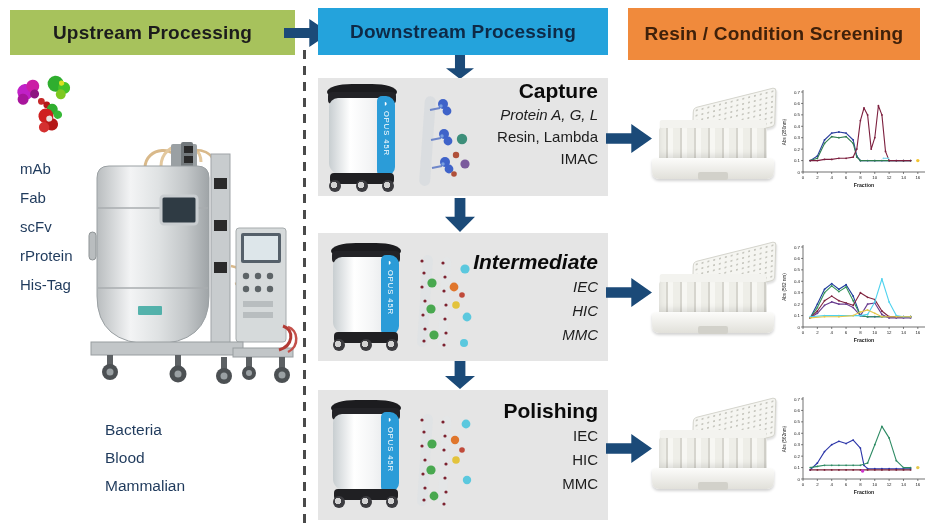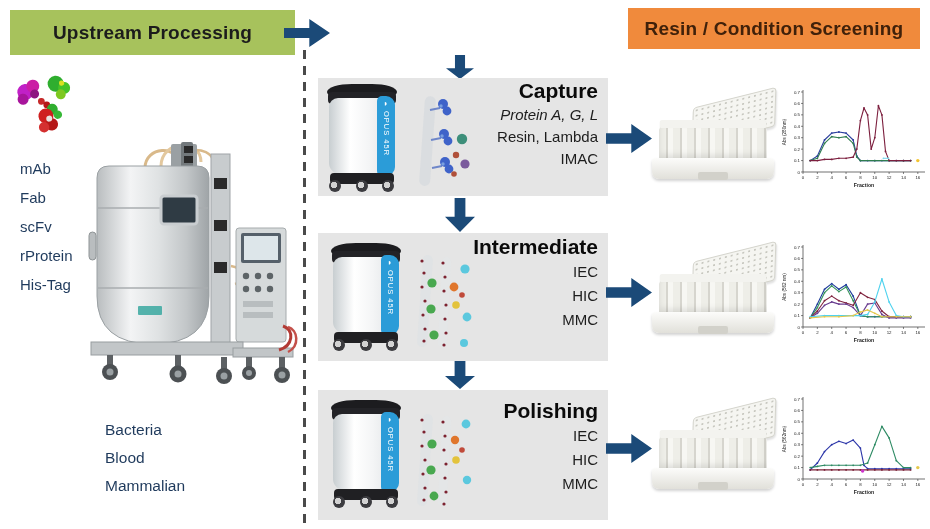--- a/index.html
+++ b/index.html
@@ -3,21 +3,21 @@
 <meta charset="utf-8">
 <style>
   html,body{margin:0;padding:0;background:#fff;font-family:"Liberation Sans",sans-serif;}
   .canvas{position:relative;width:930px;height:529px;background:#fff;overflow:hidden;}
 
   
   .col-header{position:absolute;display:flex;align-items:center;justify-content:center;
     font-weight:bold;font-size:19px;letter-spacing:.2px;}
   .hdr-upstream{left:10px;top:10px;width:285px;height:45px;background:var(--upstream-header-bg);color:var(--upstream-header-text);}
   .hdr-downstream{left:318px;top:8px;width:290px;height:47px;background:var(--downstream-header-bg);color:var(--downstream-header-text);}
-  .hdr-screening{left:628px;top:8px;width:292px;height:41px;background:var(--screening-header-bg);color:var(--screening-header-text);}
+  .hdr-screening{left:628px;top:8px;width:292px;height:52px;background:var(--screening-header-bg);color:var(--screening-header-text);}
 
   
   .arrow-right{position:absolute;background:var(--arrow);
     clip-path:polygon(0 32%,55% 32%,55% 0,100% 50%,55% 100%,55% 68%,0 68%);}
   .arrow-down{position:absolute;background:var(--arrow);
     clip-path:polygon(32% 0,68% 0,68% 55%,100% 55%,50% 100%,0 55%,32% 55%);}
 
   
   .divider{position:absolute;left:303px;top:50px;width:3px;height:479px;
     background:repeating-linear-gradient(180deg,#4a4a4a 0 9px,transparent 9px 16px);}
@@ -76,20 +76,23 @@
 </style>
 </head>
 <body>
 
 <div class="canvas">
 
   <div class="col-header hdr-upstream">
     <span>Upstream Processing</span>
   </div>
   <div class="arrow-right" style="left:284px;top:19px;width:46px;height:28px;"></div>
+  <div class="col-header hdr-downstream">
+    <span>Downstream Processing</span>
+  </div>
   <div class="col-header hdr-screening">
     <span>Resin / Condition Screening</span>
   </div>
 
   <div class="divider"></div>
 
   <div class="antibody">
     <svg width="66" height="70" viewBox="0 0 66 70">
       <g transform="rotate(-6 33 35)">
         <circle cx="15" cy="18" r="8" fill="#c120c7"></circle>
@@ -289,21 +292,21 @@
         <circle cx="44" cy="36" r="4.4" fill="#e0762c"></circle>
         <circle cx="46" cy="54" r="3.8" fill="#e3c33c"></circle>
         <g fill="#5bc8de">
             <circle cx="55" cy="18" r="4.6"></circle>
             <circle cx="57" cy="66" r="4.4"></circle>
             <circle cx="54" cy="92" r="4"></circle>
           </g>
         <circle cx="52" cy="44" r="2.8" fill="#c04a3a"></circle>
       </svg>
     </div>
-    <div class="stage-text" style="top:1px;">
+    <div class="stage-text" style="top:16px;font-style:italic;">
       <span class="stage-title">Intermediate</span>
       <span class="stage-method" style="line-height:24px;">IEC</span>
       <span class="stage-method" style="line-height:24px;">HIC</span>
       <span class="stage-method" style="line-height:24px;">MMC</span>
     </div>
   </div>
 
   <div class="stage-panel panel-polishing">
     <div class="opus" style="left:10px;top:10px;">
       <div class="lid"></div>

